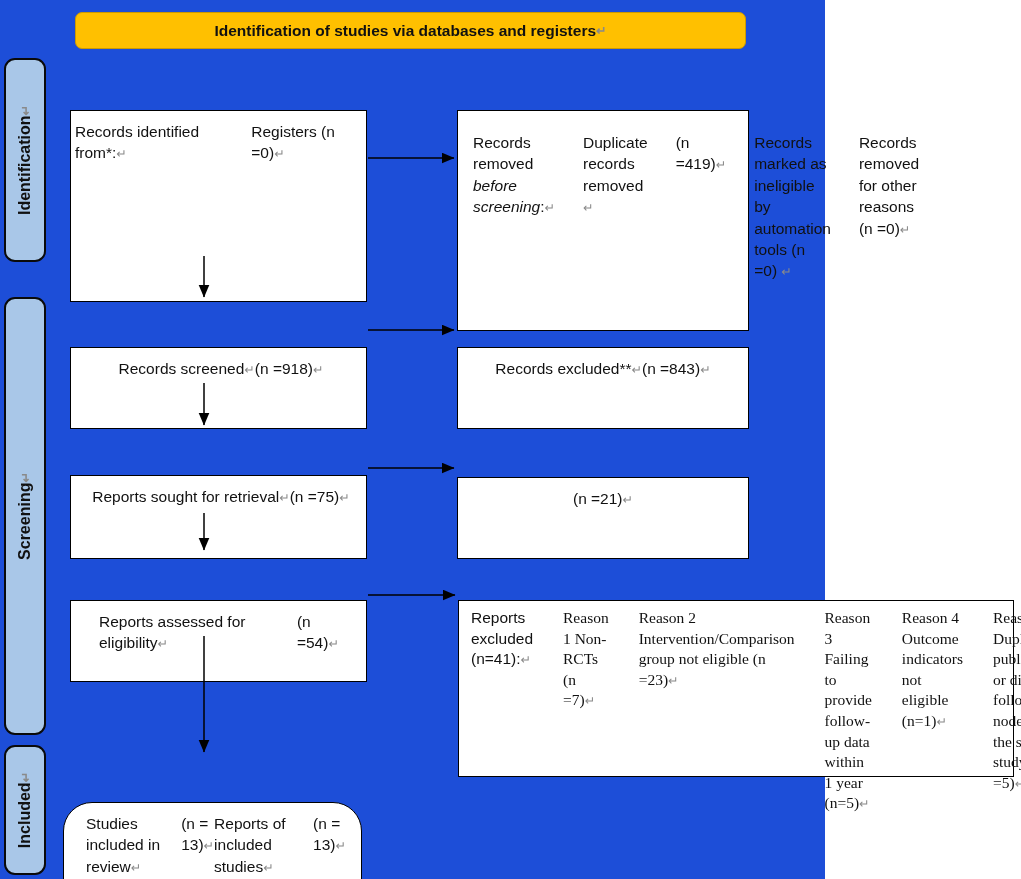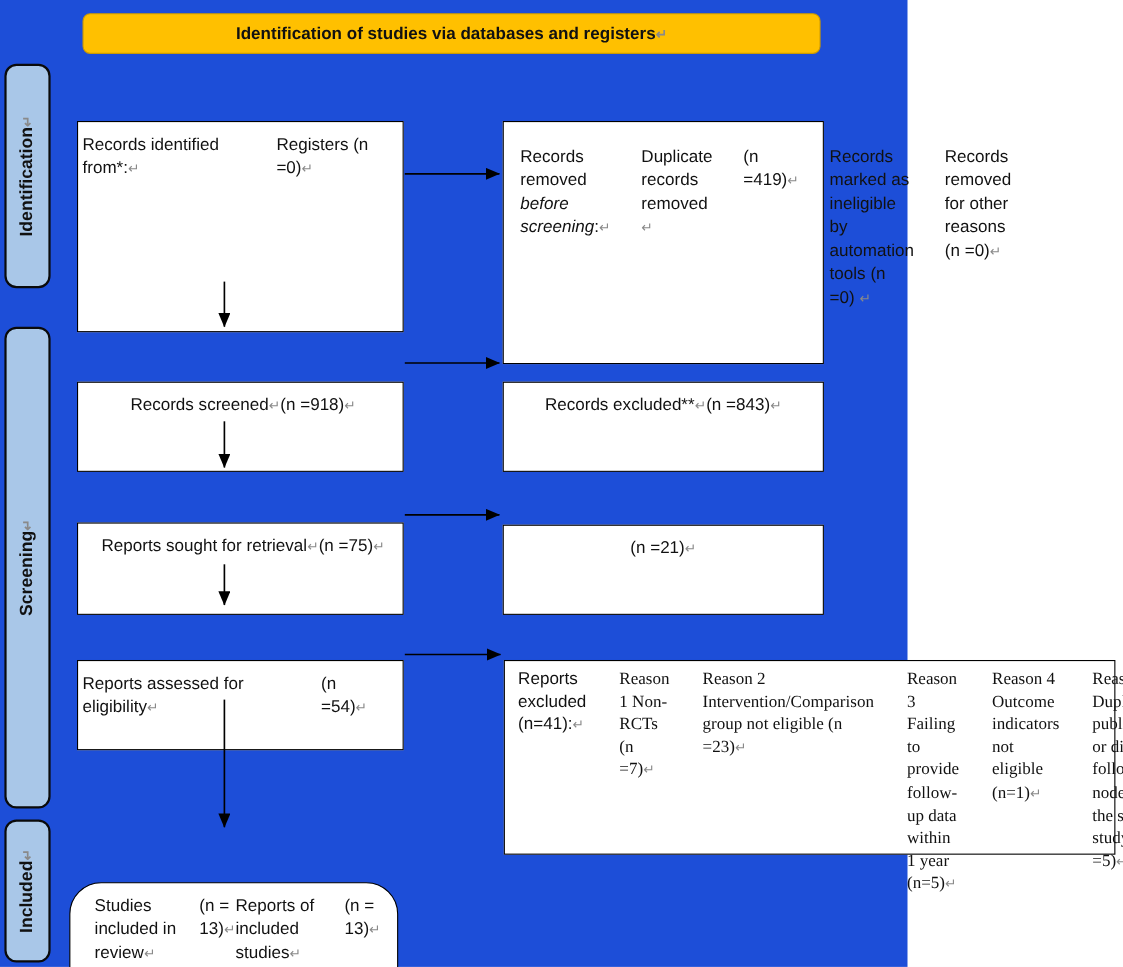--- a/index.html
+++ b/index.html
@@ -39,21 +39,21 @@
   .indent { padding-left:28px; }
   .mark { color:#8a8a8a; font-size:12.5px; }
   em { font-style:italic; }
 
   #box-records-identified { left:70px; top:63px; width:297px; height:192px; padding-left:4px; }
   #box-records-removed    { left:457px; top:63px; width:292px; height:221px; padding-top:21px; }
   #box-records-screened   { left:70px;  top:300px; width:297px; height:82px; padding-left:20px; }
   #box-records-excluded   { left:457px; top:300px; width:292px; height:82px; }
   #box-reports-sought     { left:70px;  top:428px; width:297px; height:84px; padding-left:20px; }
   #box-reports-not-retrieved { left:457px; top:430px; width:292px; height:82px; }
-  #box-reports-assessed   { left:70px;  top:553px; width:297px; height:82px; padding-left:4px; }
+  #box-reports-assessed   { left:70px;  top:553px; width:297px; height:82px; padding-left:28px; }
   #box-reports-excluded   { left:458px; top:553px; width:556px; height:177px; padding:7px 12px; line-height:1.33; }
   #box-reports-excluded .indent { padding-left:30px;font-family:Liberation Serif, serif; }
   #box-studies-included   { left:63px;  top:755px; width:299px; height:111px; padding-left:22px;border-radius:29px; }
 
   .arrows { position:absolute; left:0; top:0; pointer-events:none; }
 </style>
 </head>
 <body>
 
 <div class="canvas">

